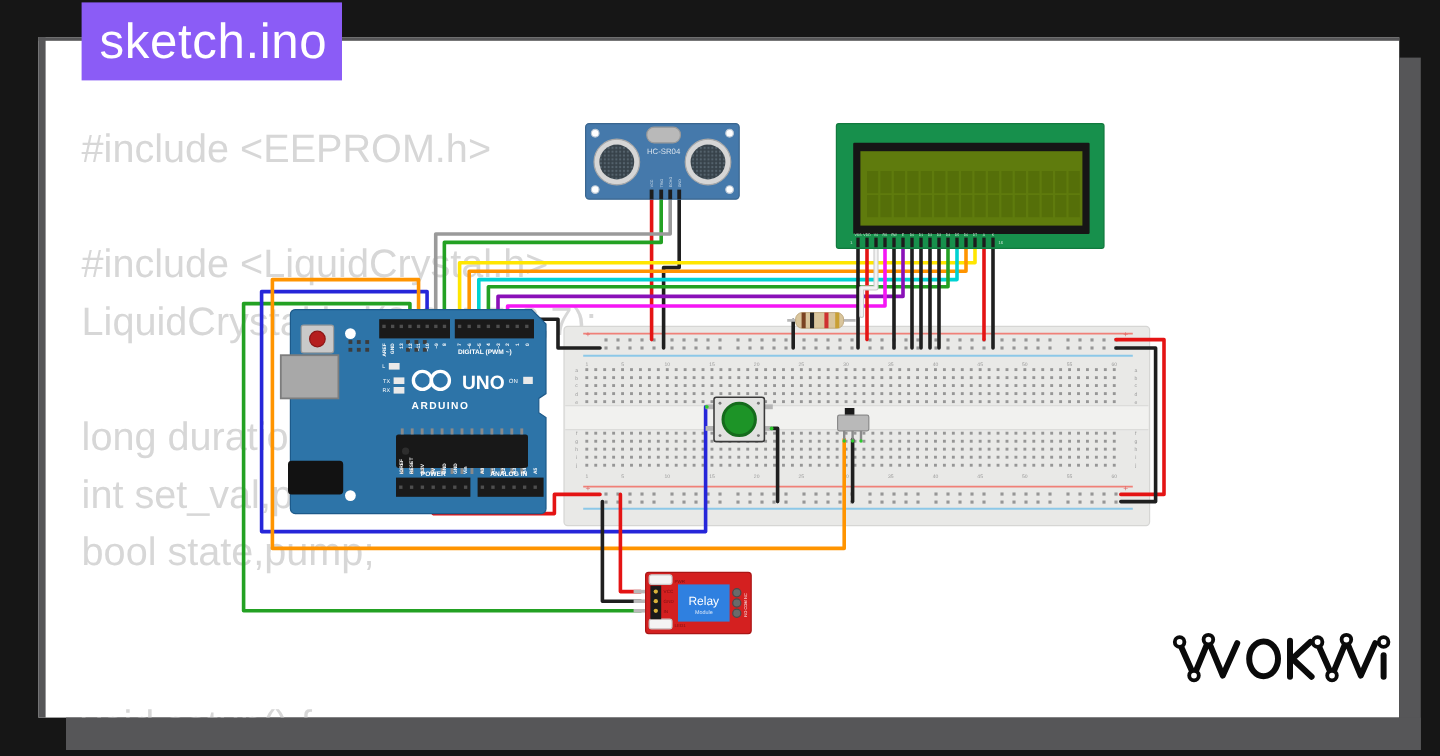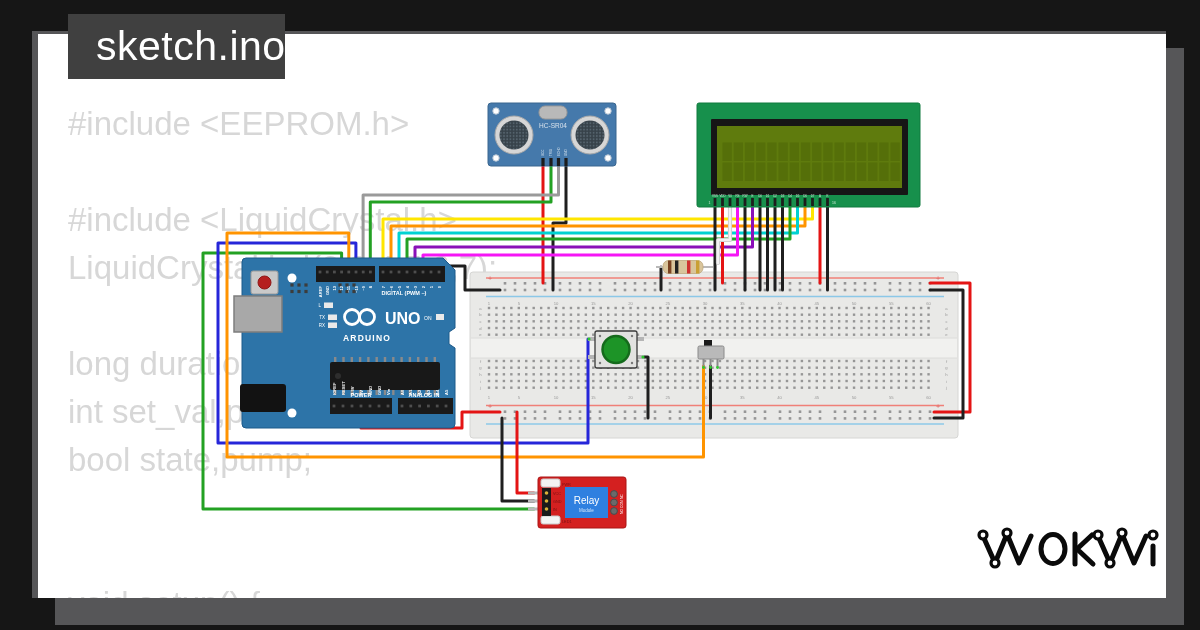--- a/index.html
+++ b/index.html
@@ -1,20 +1,20 @@
 <!DOCTYPE html>
 <html><head>
 <meta charset="utf-8">
 <style>
   html,body{margin:0;padding:0;background:#161616;}
   .stage{position:relative;width:1200px;height:630px;background:#161616;overflow:hidden;font-family:"Liberation Sans",sans-serif;}
   .card{position:absolute;left:32px;top:31px;width:1128px;height:564px;background:#ffffff;border-top:3px solid #565658;border-left:6px solid #565658;z-index:1;}
   .shadow-right{position:absolute;left:1166px;top:48px;width:18px;height:577px;background:#565658;z-index:4;}
   .shadow-bottom{position:absolute;left:55px;top:598px;width:1129px;height:27px;background:#565658;z-index:4;}
-  .title-box{position:absolute;left:68px;top:14px;width:217px;height:65px;background:#404040;z-index:5;color:#ffffff;font-size:41px;font-weight:500;line-height:65px;padding-left:28px;box-sizing:border-box;letter-spacing:0.5px;}
+  .title-box{position:absolute;left:68px;top:2px;width:217px;height:65px;background:#8b5cf6;z-index:5;color:#ffffff;font-size:41px;font-weight:500;line-height:65px;padding-left:15px;box-sizing:border-box;letter-spacing:0.5px;}
   #code-layer{position:absolute;left:0;top:0;width:1194px;height:630px;z-index:2;padding-left:36px;}
   .code-line{position:absolute;left:68px;font-size:33px;line-height:40px;color:#d7d7d7;white-space:pre;}
   #circuit{position:absolute;left:0;top:0;z-index:3;}
   text{font-family:"Liberation Sans","DejaVu Sans",sans-serif;}
 </style>
 </head>
 <body>
 
 <div class="stage">
   <div class="card"></div>

